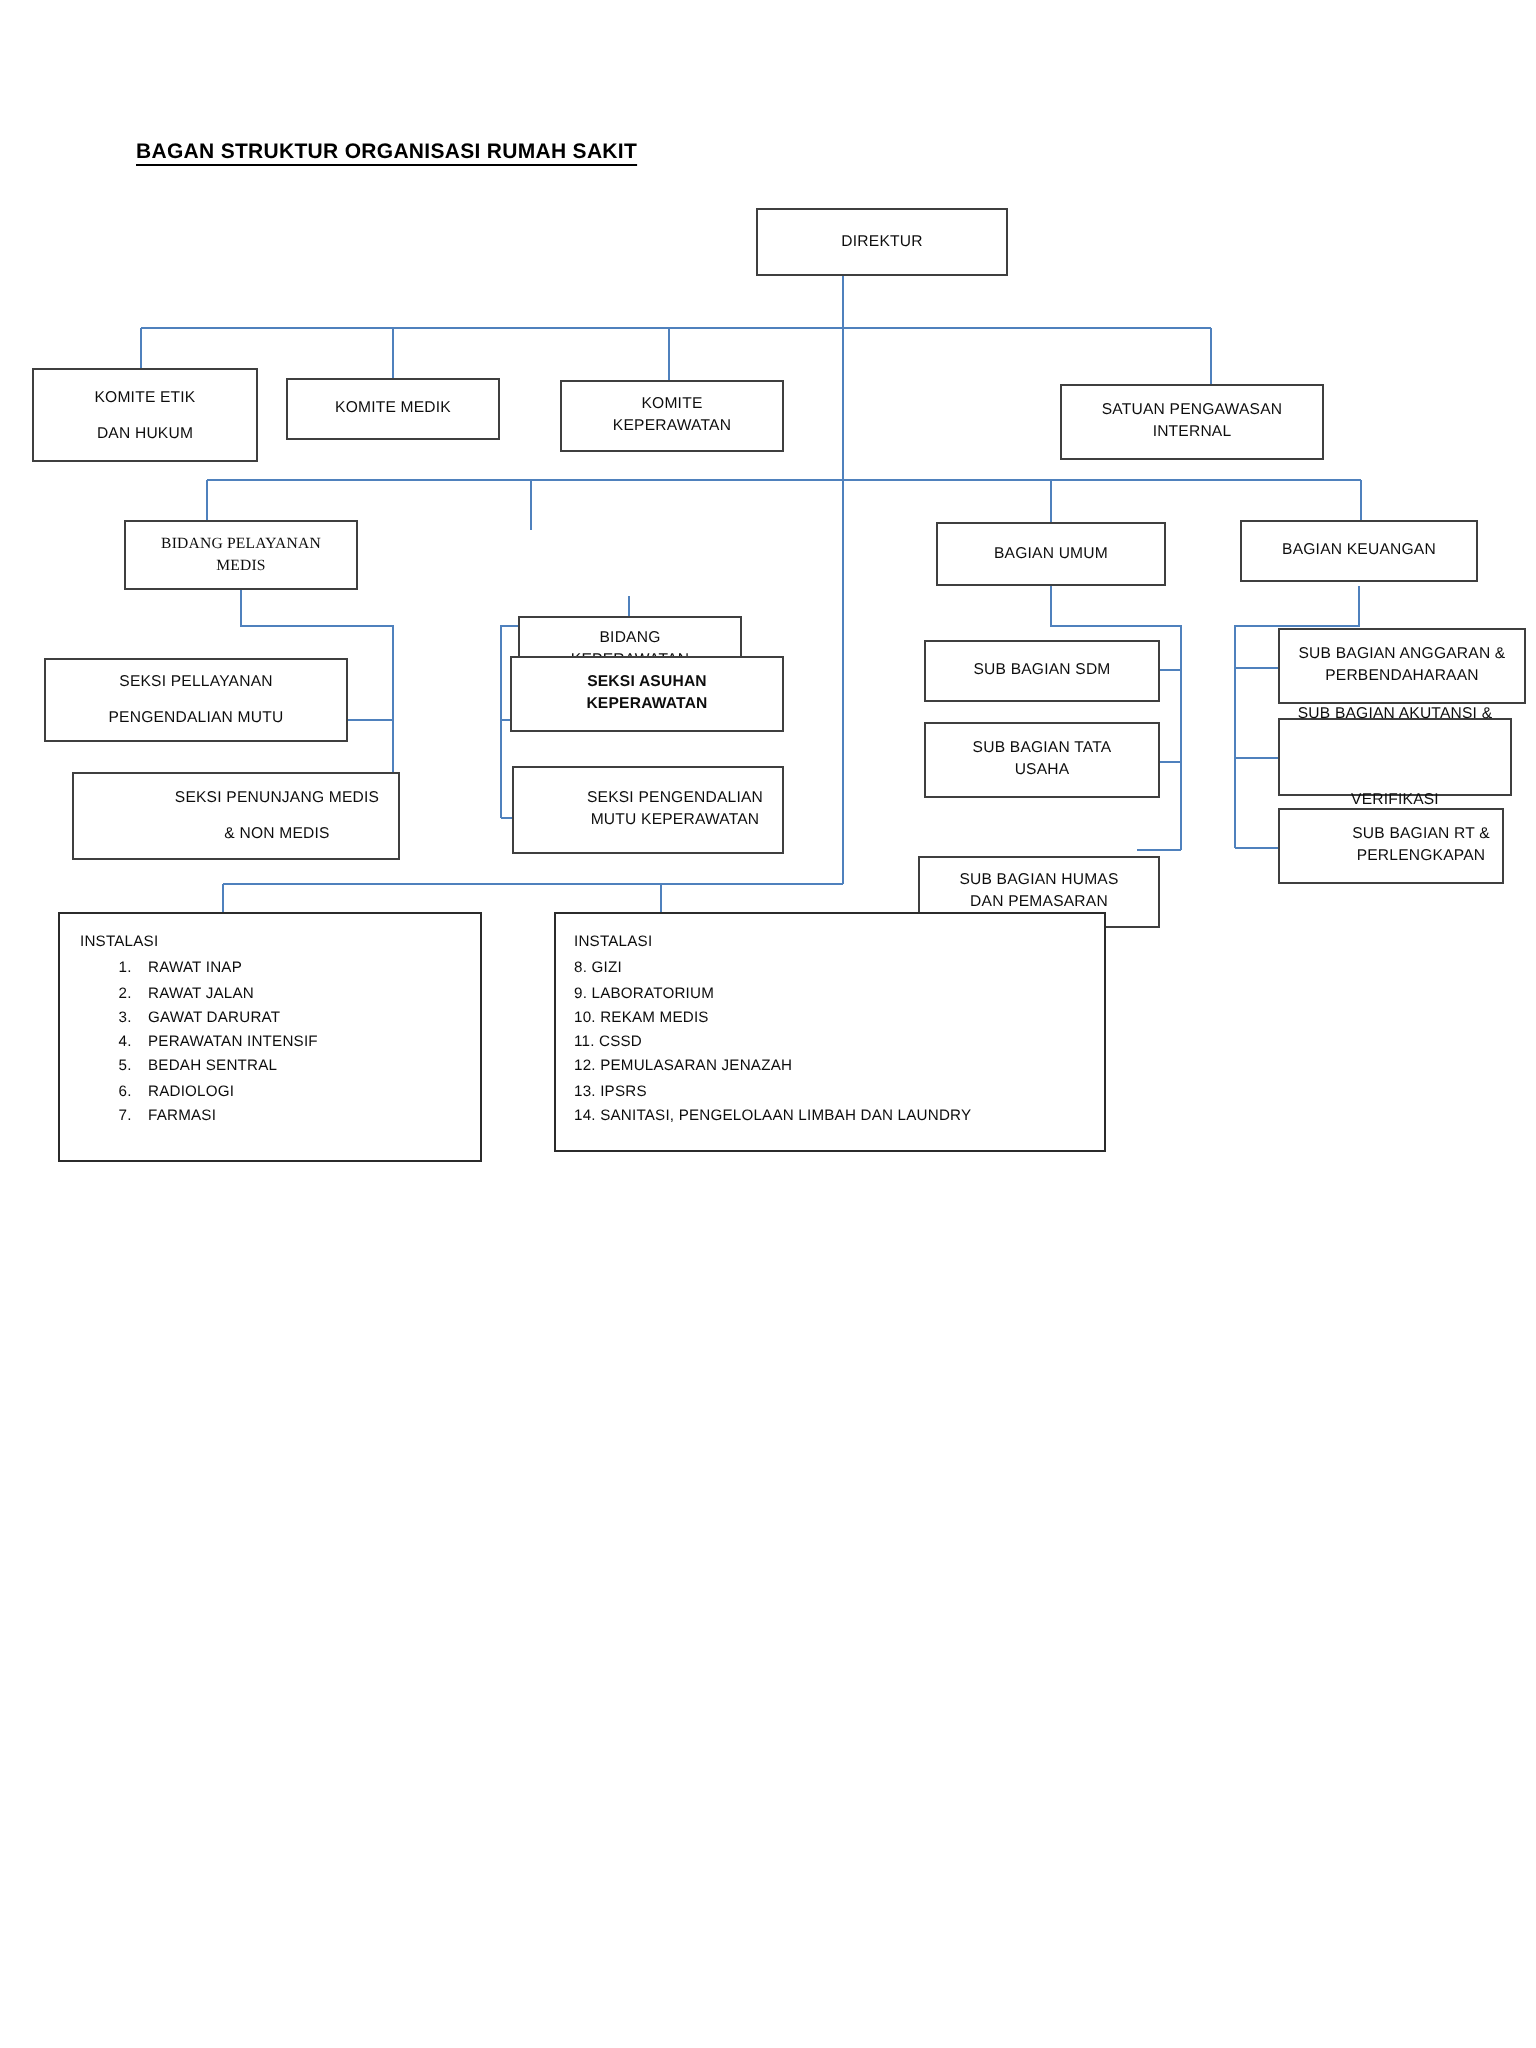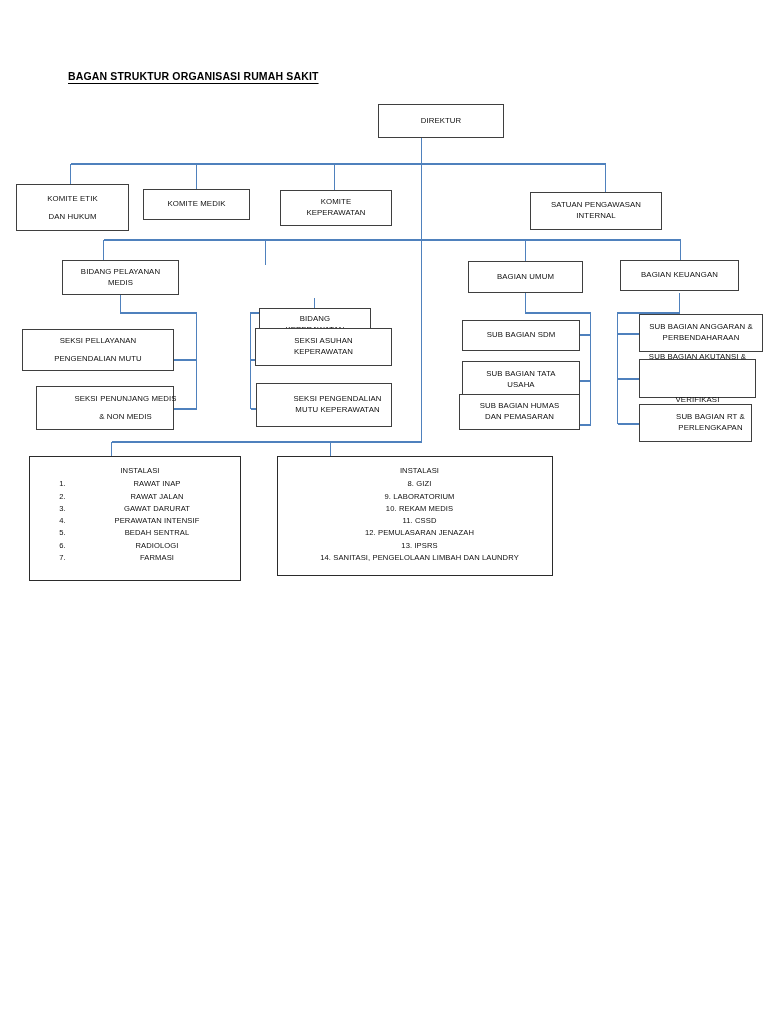--- a/index.html
+++ b/index.html
@@ -63,21 +63,21 @@
   .instalasi {
     position: absolute;
     box-sizing: border-box;
     border: 1.3px solid #2b2b2b;
     background: #ffffff;
     font-size: 7.6px;
     line-height: 1.62;
     letter-spacing: 0.1px;
     color: #0d0d0d;
     padding: 8px 0 6px 10px;
-    text-align: center;
+    text-align: left;
   }
   .instalasi .hd { display: block; margin-bottom: 1px; }
   .instalasi ol {
     margin: 0;
     padding: 0 0 0 28px;
     list-style-position: outside;
   }
   .instalasi ol li { padding-left: 6px; }
   .instalasi .plain { display: block; }
 </style>
@@ -146,21 +146,21 @@
   <div class="node" style="left:280px; top:190px; width:112px; height:36px;">
     <span class="l">KOMITE</span>
     <span class="l">KEPERAWATAN</span>
   </div>
 
   <div class="node" style="left:530px; top:192px; width:132px; height:38px;">
     <span class="l">SATUAN PENGAWASAN</span>
     <span class="l">INTERNAL</span>
   </div>
 
-  <div class="node" style="left:62px; top:260px; width:117px; height:35px;">
+  <div class="node" style="left:62px; top:260px; width:117px; height:35px;font-family:Liberation Serif, serif;">
     <span class="l">BIDANG PELAYANAN</span>
     <span class="l">MEDIS</span>
   </div>
 
   <div class="node" style="left:259px; top:265px; width:112px; height:33px;margin-top:43px;">
     <span class="l">BIDANG</span>
     <span class="l">KEPERAWATAN</span>
   </div>
 
   <div class="node" style="left:468px; top:261px; width:115px; height:32px;">
@@ -169,45 +169,45 @@
 
   <div class="node" style="left:620px; top:260px; width:119px; height:31px;">
     <span class="l">BAGIAN KEUANGAN</span>
   </div>
 
   <div class="node wide-gap" style="left:22px; top:329px; width:152px; height:42px;">
     <span class="l">SEKSI PELLAYANAN</span>
     <span class="l">PENGENDALIAN MUTU</span>
   </div>
 
-  <div class="node wide-gap" style="left:36px; top:386px; width:138px; height:44px;padding-left:44px;">
+  <div class="node wide-gap" style="left:36px; top:386px; width:164px; height:44px;padding-left:44px;">
     <span class="l">SEKSI PENUNJANG MEDIS</span>
     <span class="l">&amp; NON MEDIS</span>
   </div>
 
-  <div class="node" style="left:255px; top:328px; width:137px; height:38px;">
+  <div class="node" style="left:255px; top:328px; width:137px; height:38px;font-weight:bold;">
     <span class="l">SEKSI ASUHAN</span>
     <span class="l">KEPERAWATAN</span>
   </div>
 
   <div class="node" style="left:256px; top:383px; width:136px; height:44px;padding-left:30px;">
     <span class="l">SEKSI PENGENDALIAN</span>
     <span class="l">MUTU KEPERAWATAN</span>
   </div>
 
   <div class="node" style="left:462px; top:320px; width:118px; height:31px;">
     <span class="l">SUB BAGIAN SDM</span>
   </div>
 
   <div class="node" style="left:462px; top:361px; width:118px; height:38px;">
     <span class="l">SUB BAGIAN TATA</span>
     <span class="l">USAHA</span>
   </div>
 
-  <div class="node" style="left:459px; top:394px; width:121px; height:36px;">
+  <div class="node" style="left:459px; top:428px; width:121px; height:36px;">
     <span class="l">SUB BAGIAN HUMAS</span>
     <span class="l">DAN PEMASARAN</span>
   </div>
 
   <div class="node" style="left:639px; top:314px; width:124px; height:38px;">
     <span class="l">SUB BAGIAN ANGGARAN &amp;</span>
     <span class="l">PERBENDAHARAAN</span>
   </div>
 
   <div class="node" style="left:639px; top:359px; width:117px; height:39px;gap:32px;">

